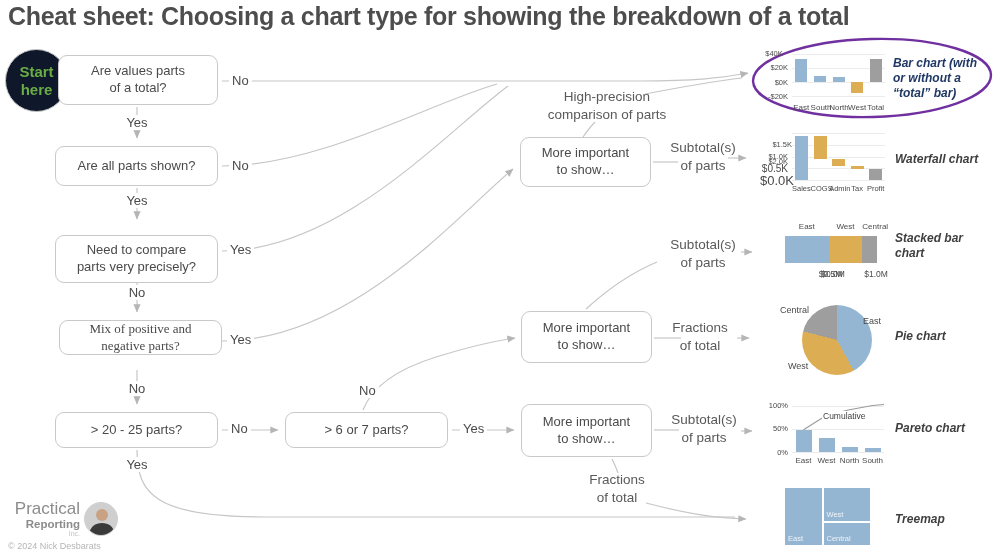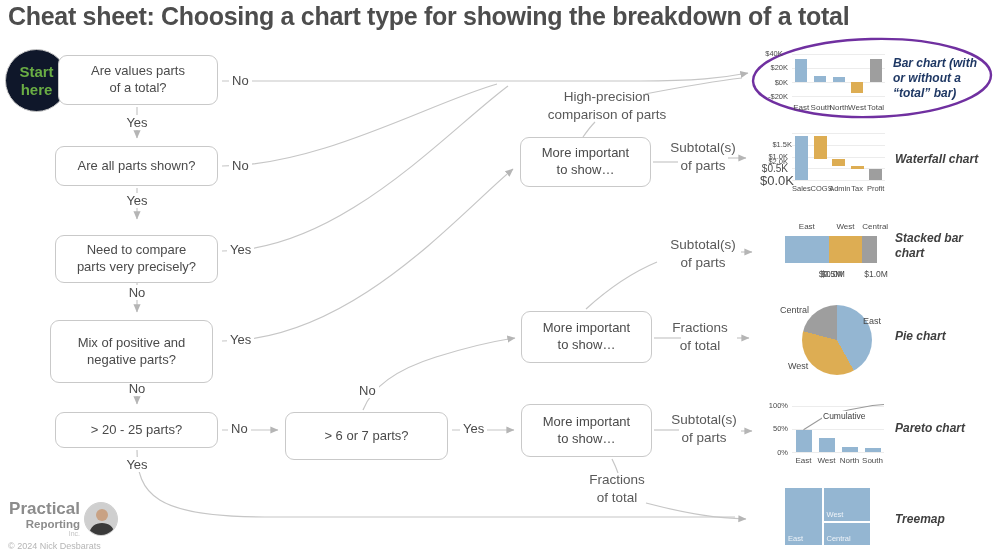--- a/index.html
+++ b/index.html
@@ -14,21 +14,21 @@
   .qbox { position:absolute; background:#fff; border:1px solid #c9c9c9; border-radius:9px; z-index:3;
     display:flex; align-items:center; justify-content:center; text-align:center;
     font-size:13px; color:#4a4a4a; line-height:1.3; white-space:pre-line; }
   .edge-label { position:absolute; z-index:2; background:#fff; padding:0 3px; font-size:13px; color:#4a4a4a; text-align:center; white-space:pre-line; }
   .hint-label { position:absolute; z-index:2; font-size:13.5px; color:#595959; text-align:center; line-height:1.3; white-space:pre-line; }
   .chart-label { position:absolute; z-index:3; font-size:12px; font-weight:bold; color:#3f3f3f; line-height:1.25; white-space:pre-line;font-style:italic; }
   .chart-label.navy { color:#1f3864; }
   .thumb { position:absolute; z-index:2; }
   .dotted-gold { background-image: radial-gradient(#c69a3c 22%, rgba(0,0,0,0) 23%); background-size:4px 4px; }
   .footer-brand { position:absolute; left:8px; top:500px; z-index:3; width:72px; text-align:right; color:#8c8c8c; }
-  .footer-brand .b1 { font-size:17px; font-weight:bold; line-height:1.05; }
+  .footer-brand .b1 { font-size:17px; font-weight:normal; line-height:1.05; }
   .footer-brand .b2 { font-size:11.5px; font-weight:bold; line-height:1.1; }
   .footer-brand .b3 { font-size:7px; color:#c2c2c2; line-height:1.2; }
   .avatar { position:absolute; left:84px; top:502px; width:34px; height:34px; border-radius:50%; border:1px solid #cfcfcf; background:#d9d9d9; overflow:hidden; z-index:3; }
   .copyright { position:absolute; left:8px; top:541px; font-size:9px; color:#b5b5b5; z-index:3; }
 </style>
 </head>
 <body>
 
 <div id="canvas">
 
@@ -70,24 +70,24 @@
   <div class="title">Cheat sheet: Choosing a chart type for showing the breakdown of a total</div>
 
   <div class="start-badge">Start
 here</div>
 
   <div class="qbox" style="left:58px; top:55px; width:160px; height:50px;">Are values parts
 of a total?</div>
   <div class="qbox" style="left:55px; top:146px; width:163px; height:40px;">Are all parts shown?</div>
   <div class="qbox" style="left:55px; top:227px; width:163px; height:48px;margin-top:8px;">Need to compare
 parts very precisely?</div>
-  <div class="qbox" style="left:50px; top:320px; width:163px; height:63px;">Mix of positive and
+  <div class="qbox" style="left:59px; top:320px; width:163px; height:35px;font-family:Liberation Serif, serif;">Mix of positive and
 negative parts?</div>
   <div class="qbox" style="left:55px; top:412px; width:163px; height:36px;">&gt; 20 - 25 parts?</div>
-  <div class="qbox" style="left:285px; top:412px; width:163px; height:48px;">&gt; 6 or 7 parts?</div>
+  <div class="qbox" style="left:285px; top:412px; width:163px; height:36px;">&gt; 6 or 7 parts?</div>
   <div class="qbox" style="left:520px; top:137px; width:131px; height:50px;">More important
 to show…</div>
   <div class="qbox" style="left:521px; top:311px; width:131px; height:52px;">More important
 to show…</div>
   <div class="qbox" style="left:521px; top:404px; width:131px; height:53px;">More important
 to show…</div>
 
   <div class="edge-label" style="left:120px; top:115px; width:34px;">Yes</div>
   <div class="edge-label" style="left:229px; top:73px;">No</div>
   <div class="edge-label" style="left:229px; top:158px;">No</div>

